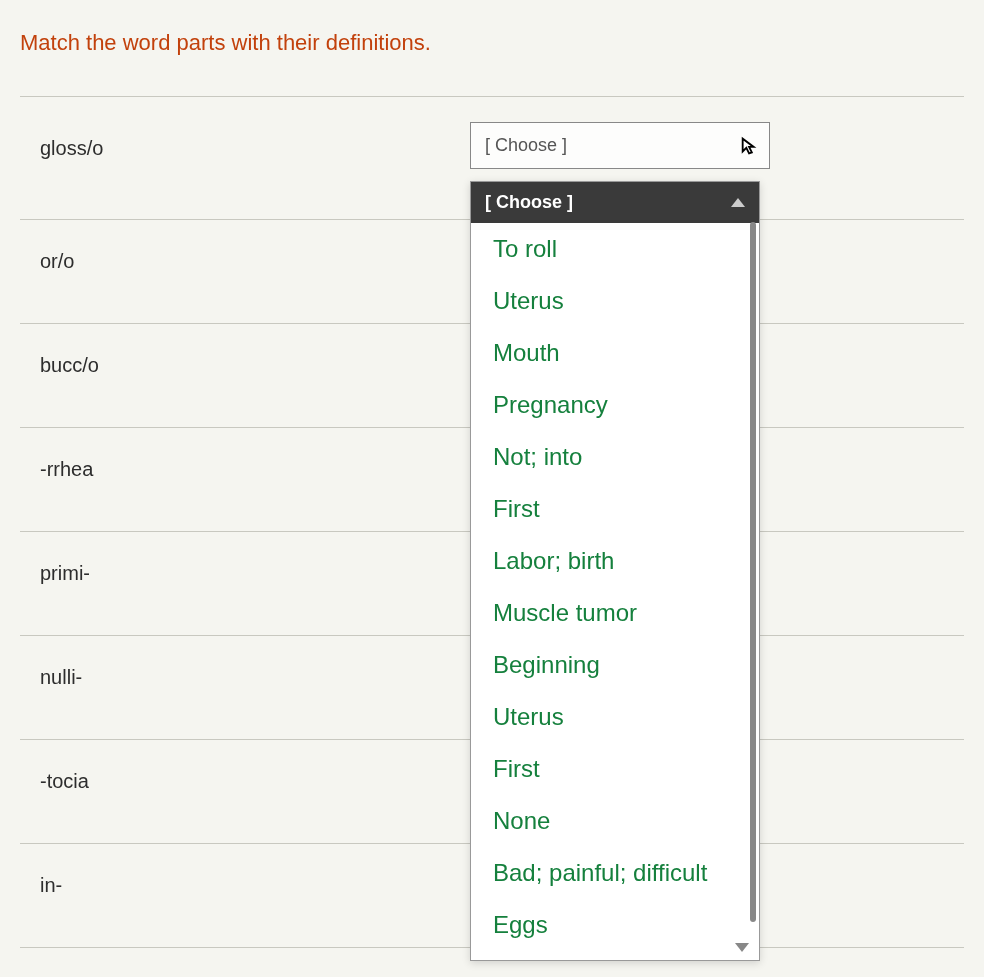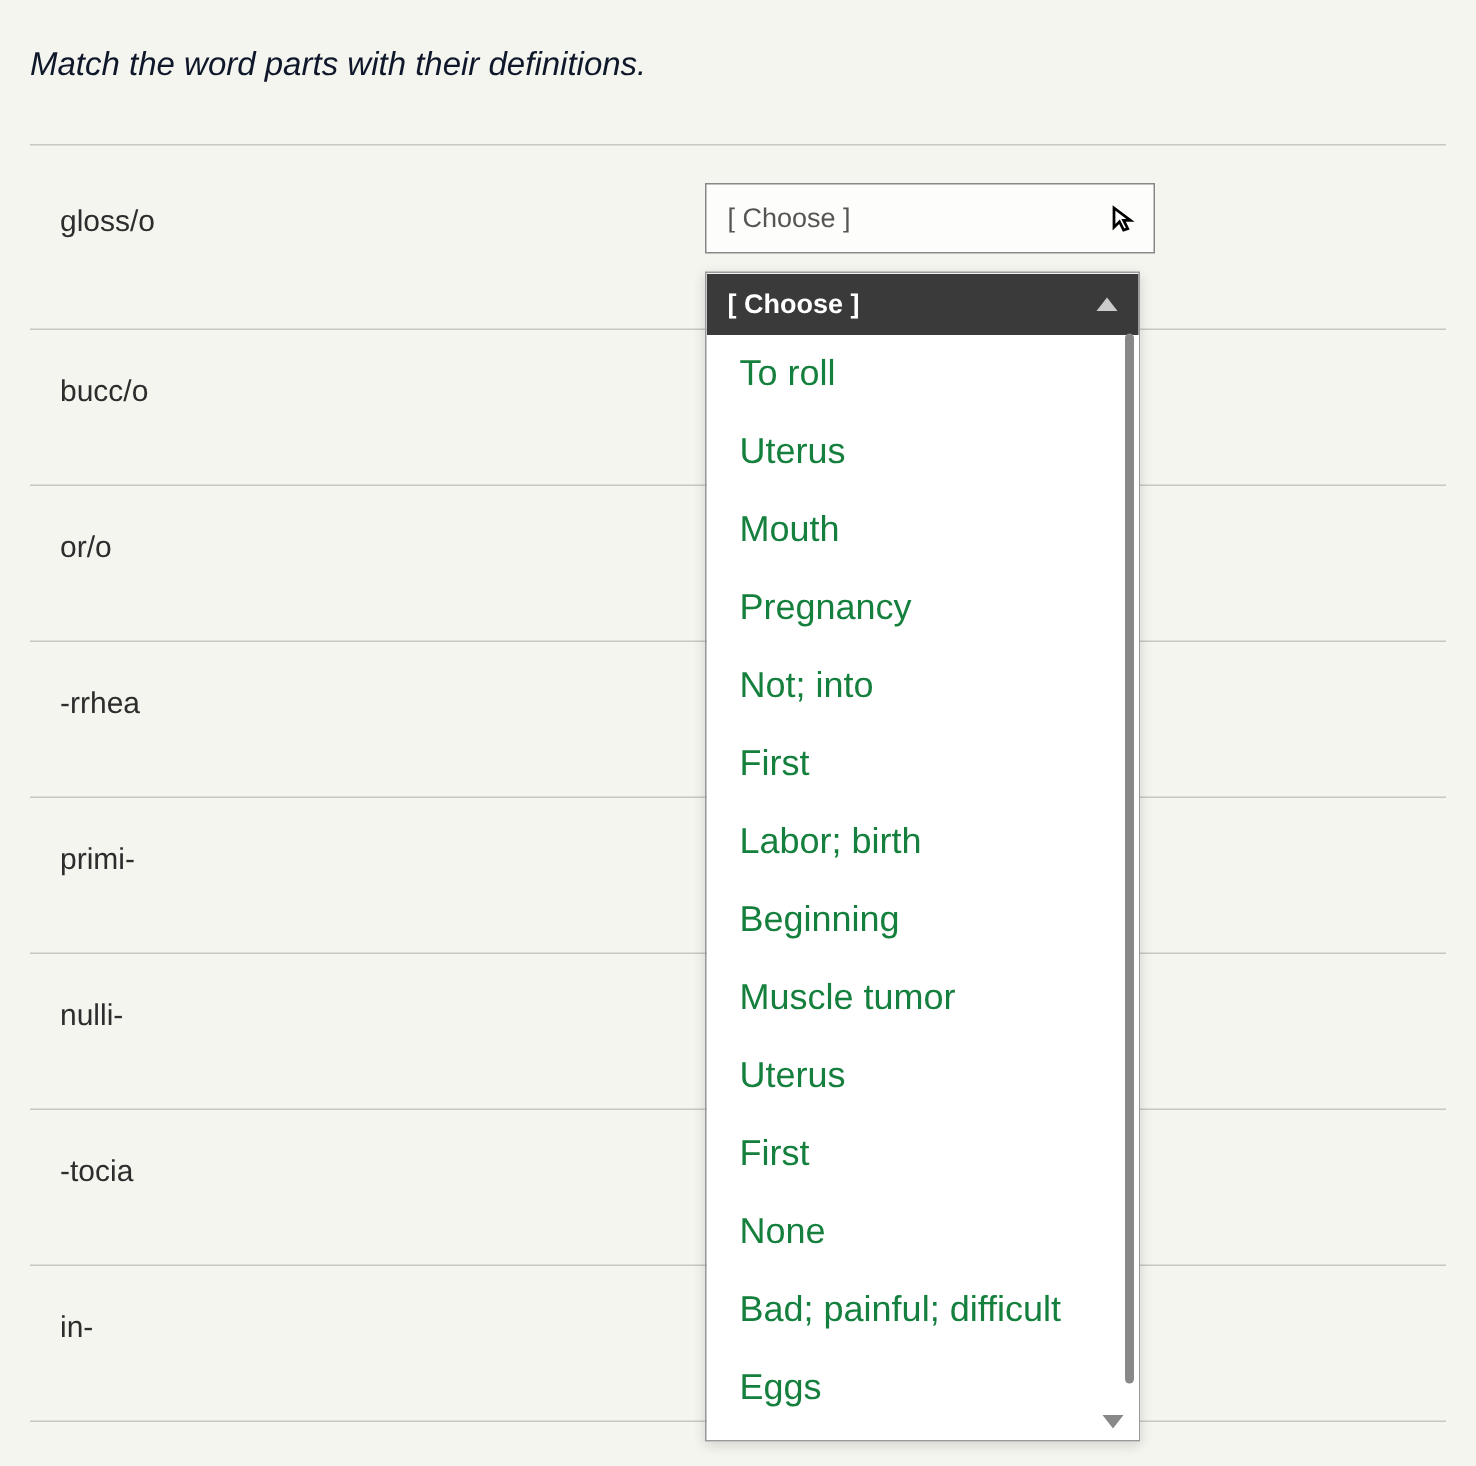--- a/index.html
+++ b/index.html
@@ -13,24 +13,23 @@
       width: 984px;
       height: 977px;
       overflow: hidden;
       position: relative;
     }
     .container {
       padding: 30px 20px 0 20px;
     }
     .question-title {
       font-size: 22px;
-      color: #0f172a;
+      color: #c2410c;
       margin-bottom: 40px;
       font-weight: 400;
-      font-style: italic;
     }
     .match-row {
       display: flex;
       align-items: center;
       border-top: 1px solid #c8c8c0;
       padding: 25px 0 50px 20px;
       min-height: 100px;
     }
     .match-row:first-of-type {
       border-top: 1px solid #c8c8c0;
@@ -136,25 +135,25 @@
       <div class="select-box">
         <span>[ Choose ]</span>
         <svg class="cursor-icon" viewBox="0 0 24 24" fill="none" stroke="#000" stroke-width="2">
           <path d="M4 4 L4 18 L8 14 L11 20 L14 19 L11 13 L16 13 Z" fill="#fff" stroke="#000"></path>
         </svg>
       </div>
     </div>
   </div>
 
   <div class="match-row">
+    <div class="word-part">or/o</div>
+  </div>
+
+  <div class="match-row">
     <div class="word-part">bucc/o</div>
-  </div>
-
-  <div class="match-row">
-    <div class="word-part">or/o</div>
   </div>
 
   <div class="match-row">
     <div class="word-part">-rrhea</div>
   </div>
 
   <div class="match-row">
     <div class="word-part">primi-</div>
   </div>
 
@@ -181,22 +180,22 @@
     <span class="scroll-up-icon"></span>
   </div>
   <ul class="dropdown-options">
     <li class="dropdown-option">To roll</li>
     <li class="dropdown-option">Uterus</li>
     <li class="dropdown-option">Mouth</li>
     <li class="dropdown-option">Pregnancy</li>
     <li class="dropdown-option">Not; into</li>
     <li class="dropdown-option">First</li>
     <li class="dropdown-option">Labor; birth</li>
+    <li class="dropdown-option">Muscle tumor</li>
     <li class="dropdown-option">Beginning</li>
-    <li class="dropdown-option">Muscle tumor</li>
     <li class="dropdown-option">Uterus</li>
     <li class="dropdown-option">First</li>
     <li class="dropdown-option">None</li>
     <li class="dropdown-option">Bad; painful; difficult</li>
     <li class="dropdown-option">Eggs</li>
     <li class="dropdown-option">Muscle</li>
     <li class="dropdown-option">To bear</li>
   </ul>
   <div class="scrollbar-thumb"></div>
   <span class="scroll-down-icon"></span>

